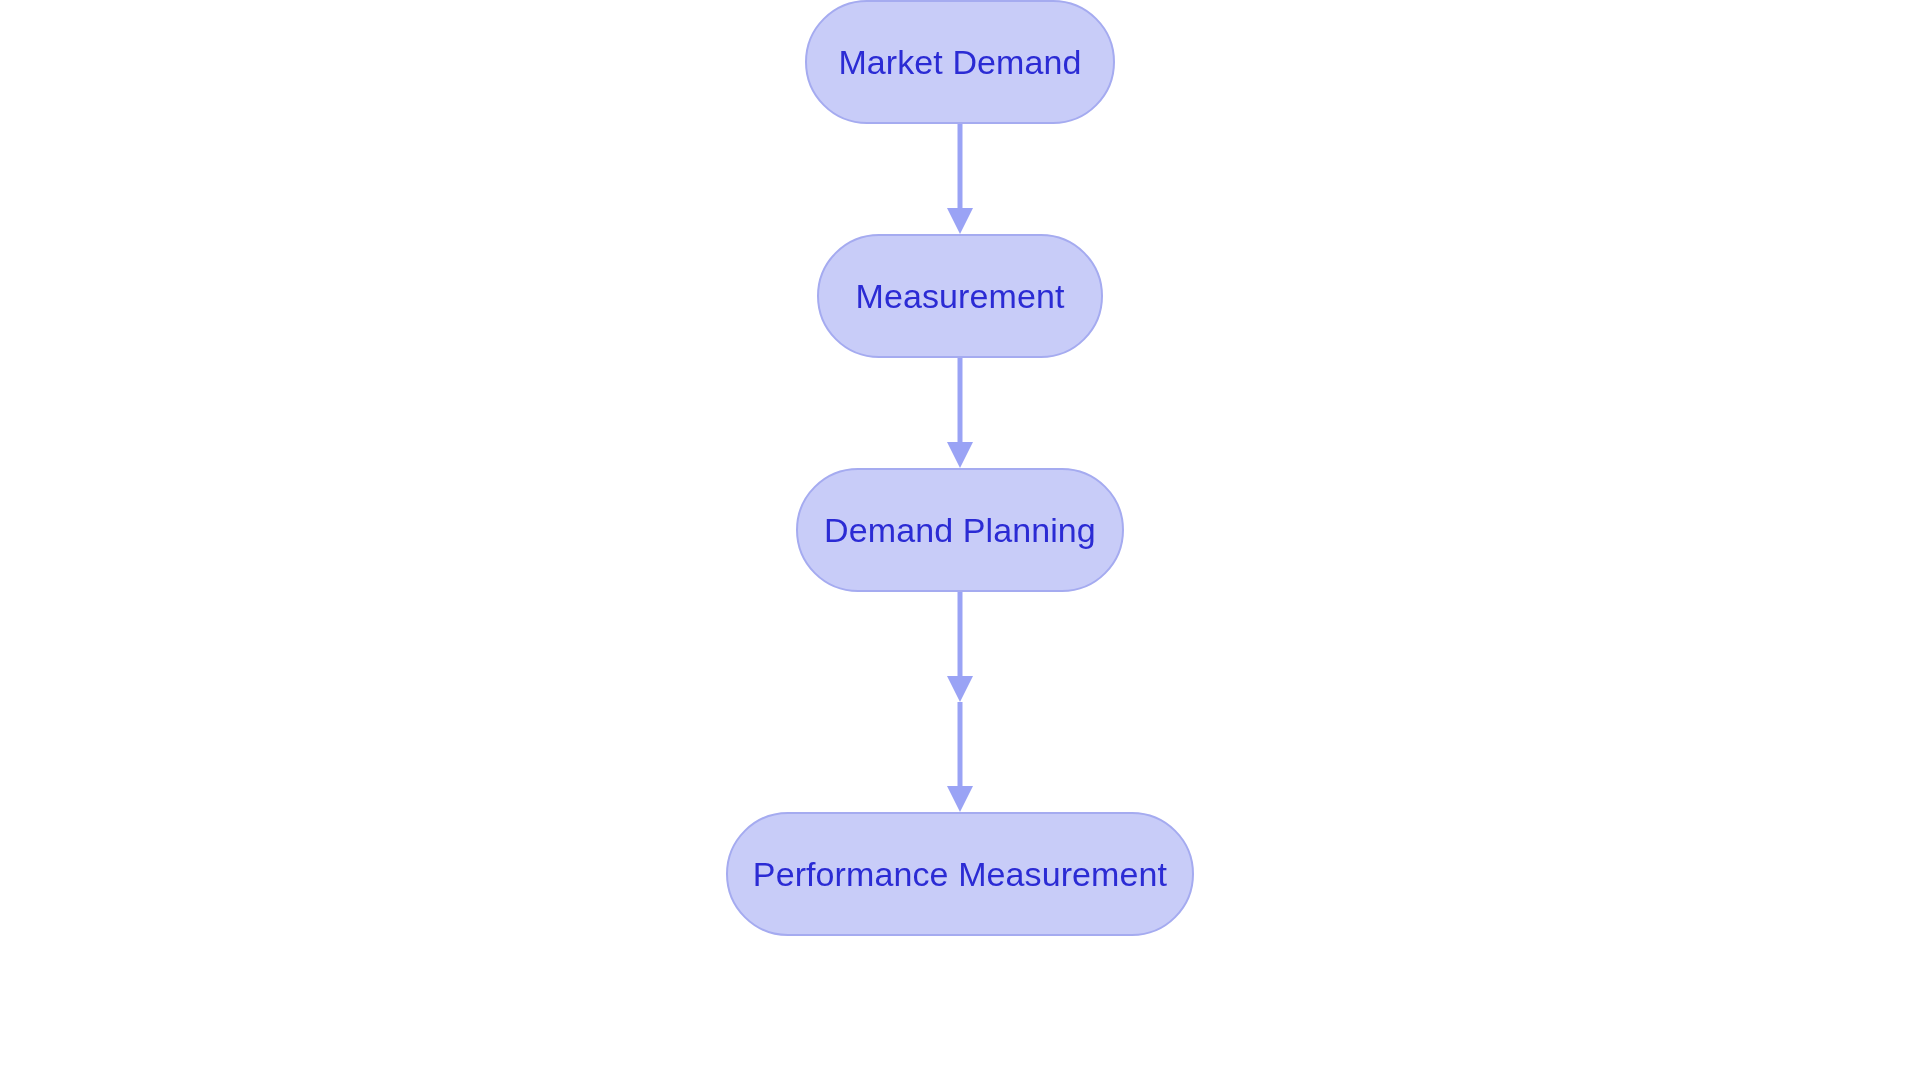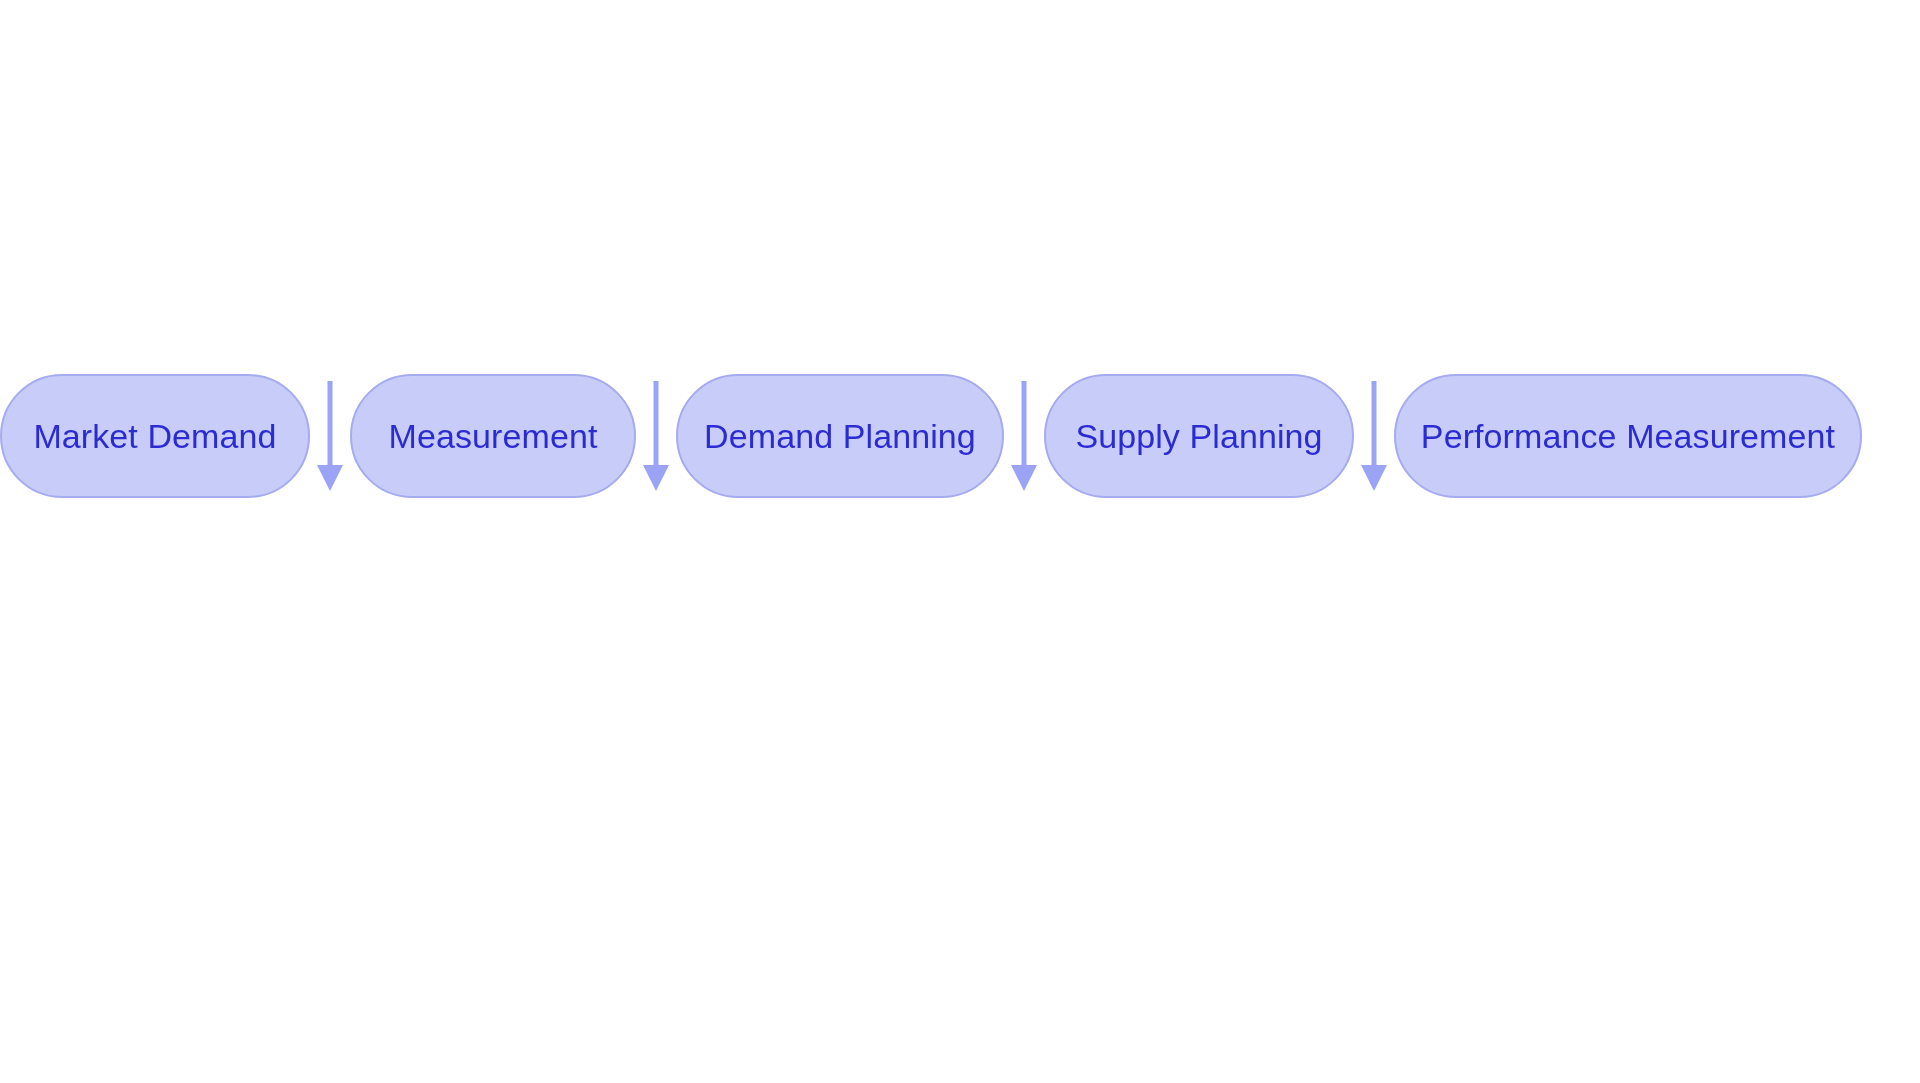--- a/index.html
+++ b/index.html
@@ -22,23 +22,22 @@
     background: #ffffff;
   }
 
   .flow-stack {
     position: absolute;
     left: 0;
     top: 0;
     width: 1920px;
     height: 786px;
     display: flex;
-    flex-direction: row;
+    flex-direction: column;
     align-items: center;
-    margin-top: 43px;
   }
 
   
   .flow-node {
     position: relative;
     box-sizing: border-box;
     height: 124px;
     border-radius: 62px;
     background: #c8ccf8;
     border: 2px solid #a5abf0;
@@ -113,23 +112,20 @@
       <span class="flow-node-label">Demand Planning</span>
     </div>
 
     <div class="flow-connector">
       <svg viewBox="0 0 40 110" xmlns="http://www.w3.org/2000/svg">
         <line x1="20" y1="0" x2="20" y2="86" stroke="#9aa3f5" stroke-width="5"></line>
         <polygon points="7,84 33,84 20,110" fill="#9aa3f5"></polygon>
       </svg>
     </div>
 
-    <div class="flow-node w-supply">
-      <span class="flow-node-label">Supply Planning</span>
-    </div>
 
     <div class="flow-connector">
       <svg viewBox="0 0 40 110" xmlns="http://www.w3.org/2000/svg">
         <line x1="20" y1="0" x2="20" y2="86" stroke="#9aa3f5" stroke-width="5"></line>
         <polygon points="7,84 33,84 20,110" fill="#9aa3f5"></polygon>
       </svg>
     </div>
 
     <div class="flow-node w-perf">
       <span class="flow-node-label">Performance Measurement</span>

